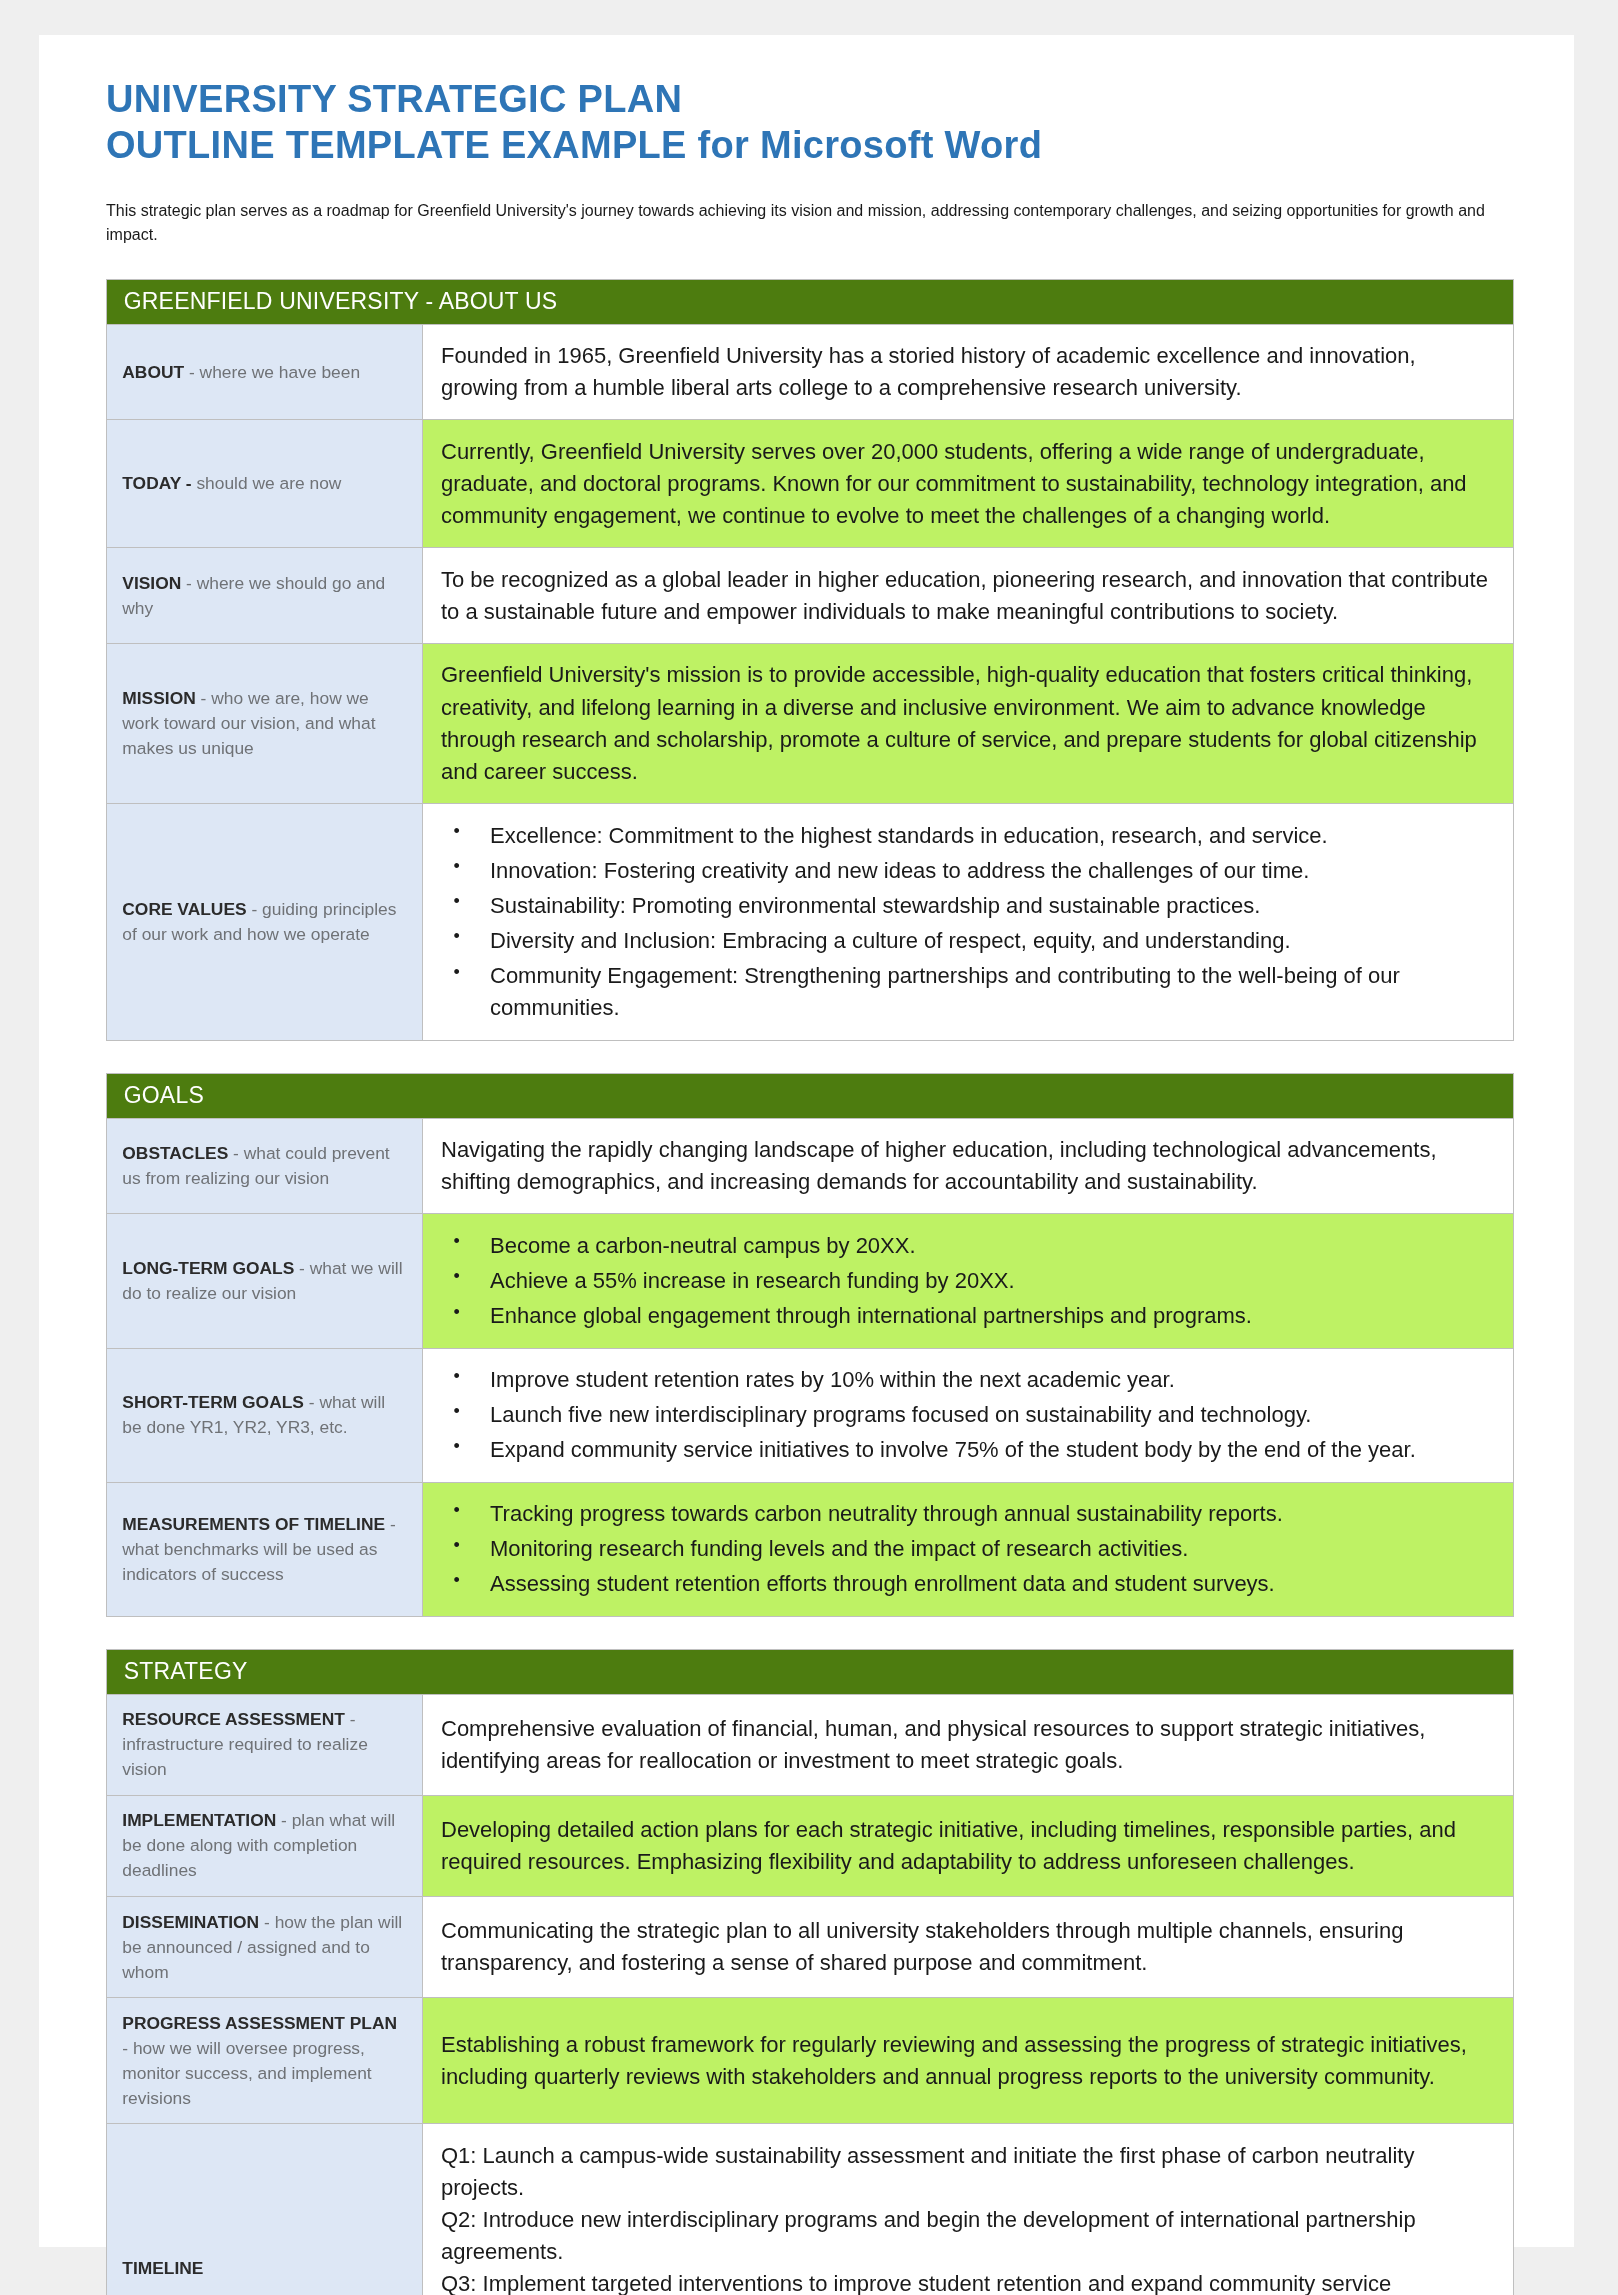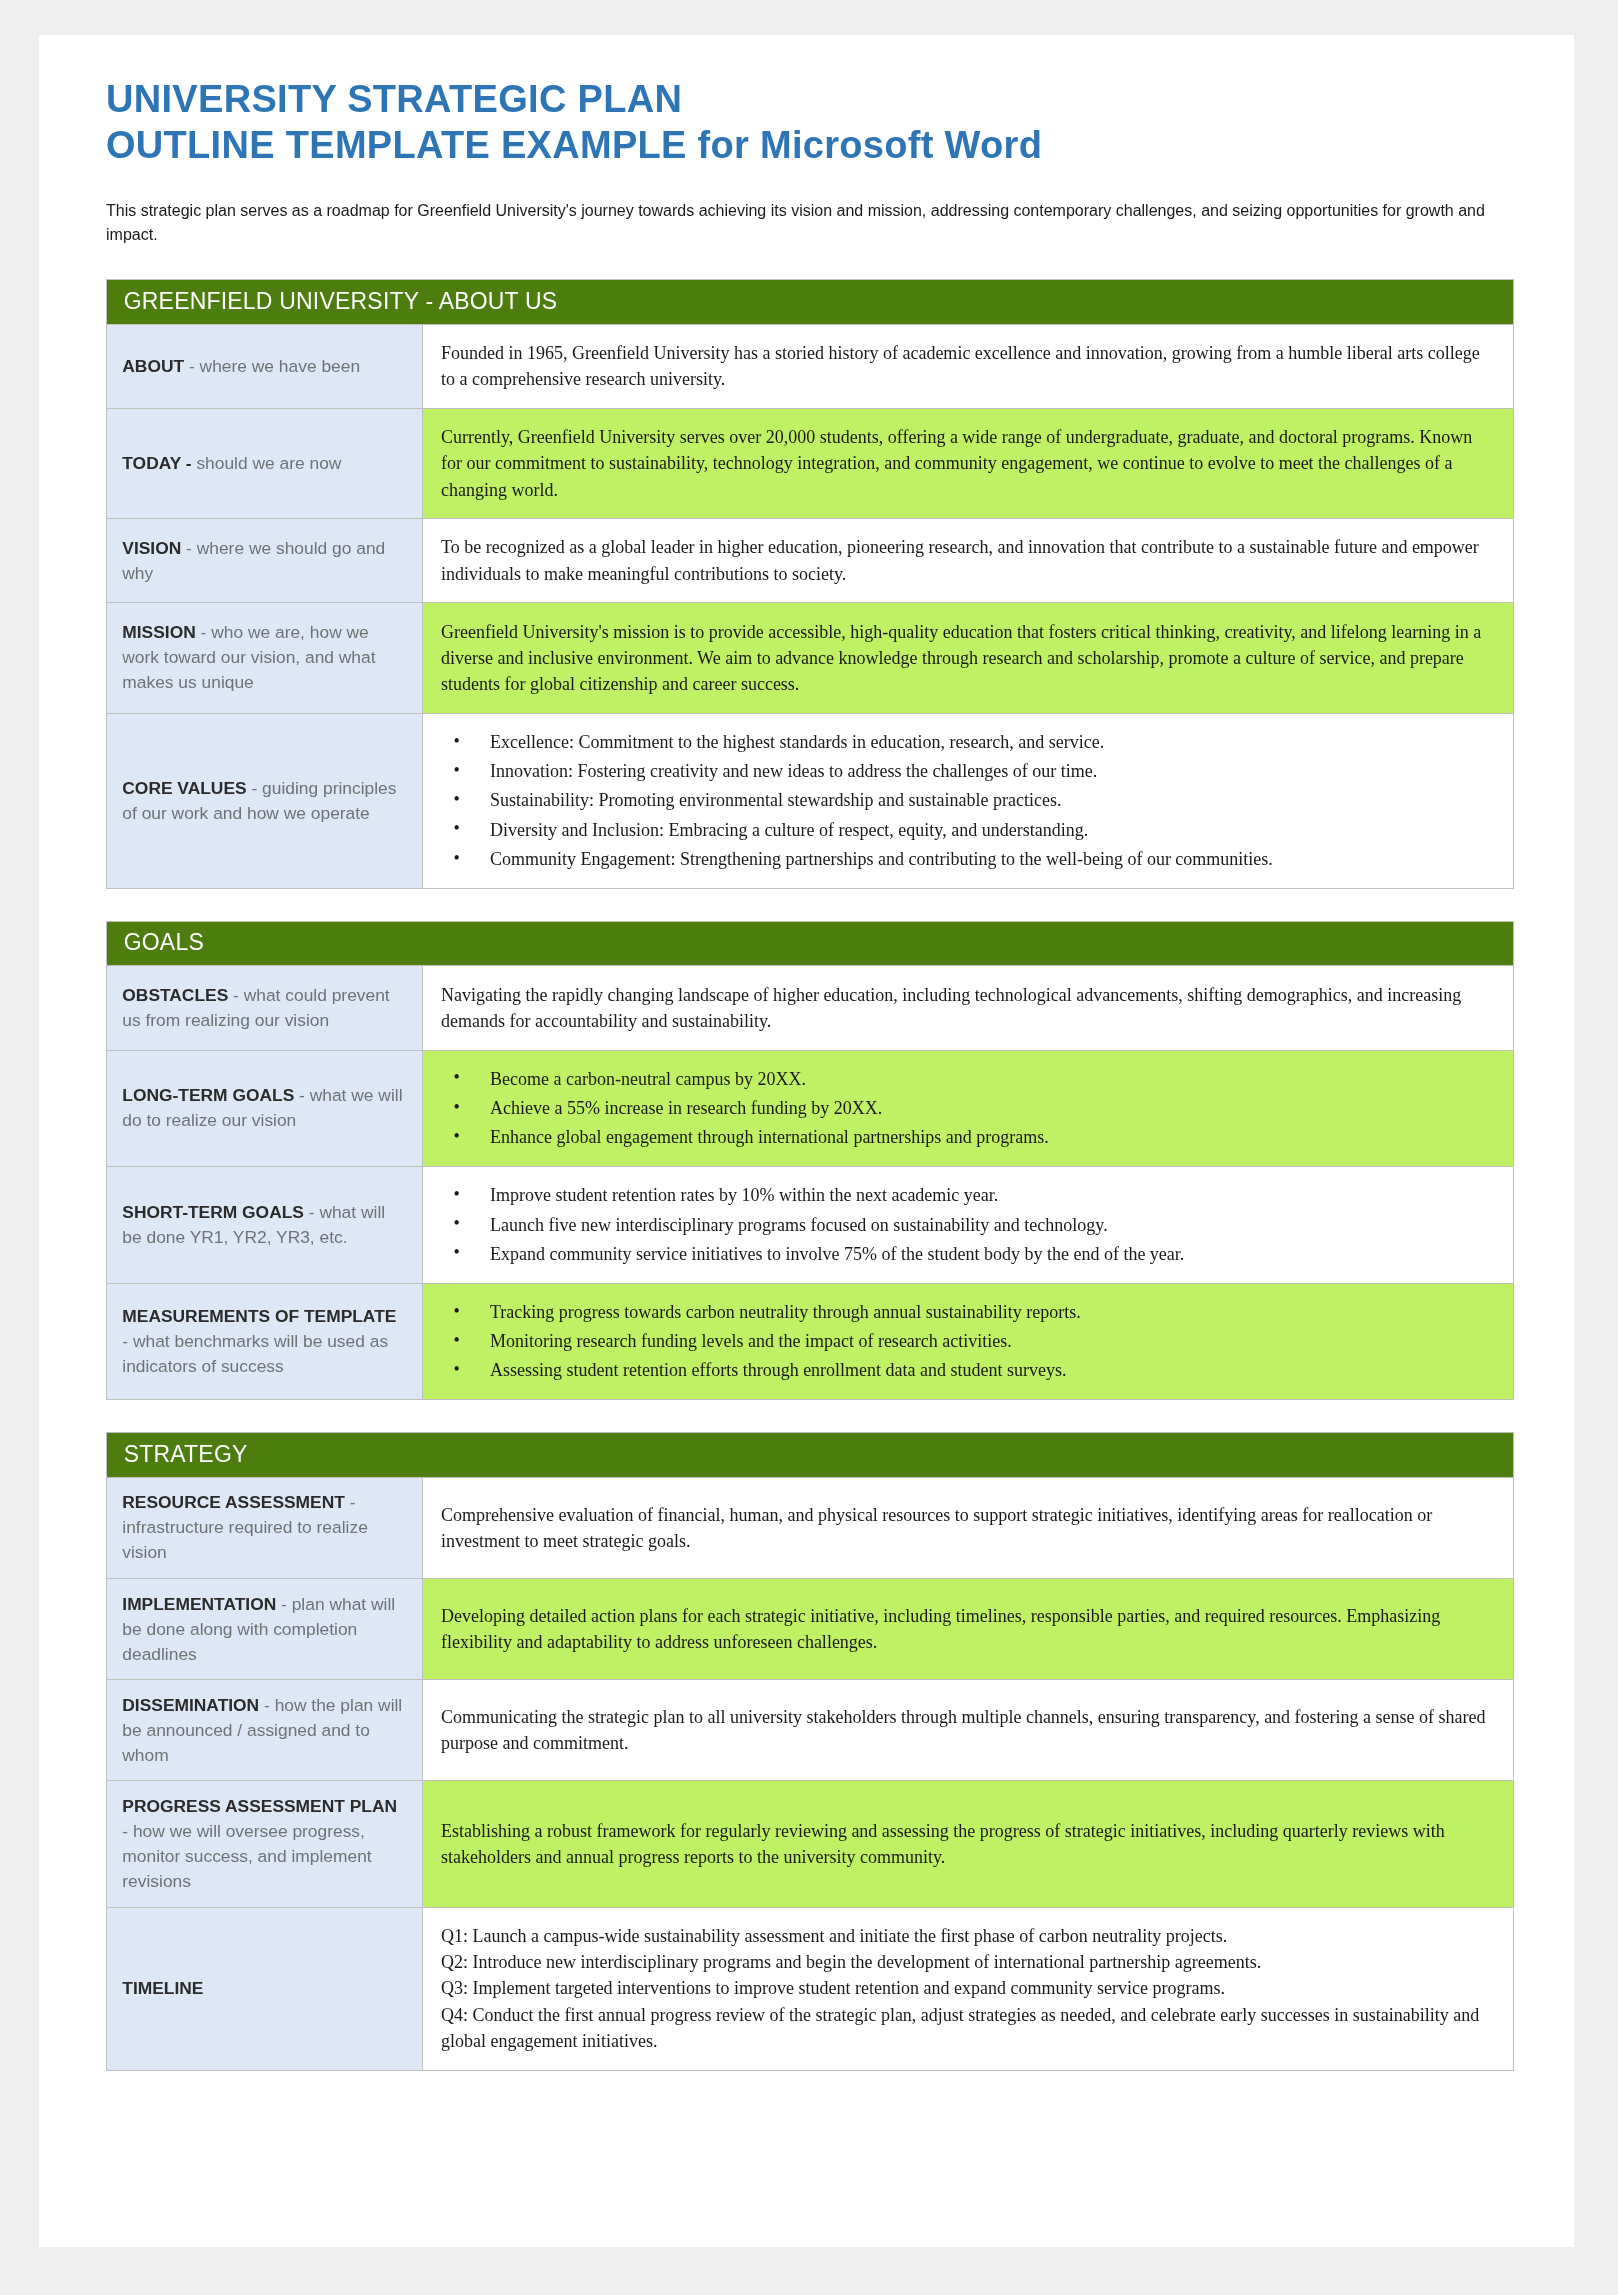--- a/index.html
+++ b/index.html
@@ -94,24 +94,23 @@
     color: #6f7276;
   }
   td.label-cell .lbl-strong {
     font-weight: bold;
     color: #2b2b2b;
   }
 
   td.content-cell {
     background: #ffffff;
     padding: 15.3px 18px 15.3px 18px;
-    font-size: 18px;
+    font-size: 22px;
     line-height: 1.46;
     color: #1a1a1a;
-    font-family: Liberation Serif, serif;
   }
   td.content-cell.alt { background: #bef264; }
 
   td.content-cell p { margin: 0; }
 
   ul.bullets {
     margin: 0;
     padding: 0;
     list-style: none;
   }
@@ -214,21 +213,21 @@
                 <td class="label-cell"><span class="lbl-strong">SHORT-TERM GOALS</span><span> - what will be done YR1, YR2, YR3, etc.</span></td>
                 <td class="content-cell">
                   <ul class="bullets">
                     <li>Improve student retention rates by 10% within the next academic year.</li>
                     <li>Launch five new interdisciplinary programs focused on sustainability and technology.</li>
                     <li>Expand community service initiatives to involve 75% of the student body by the end of the year.</li>
                   </ul>
                 </td>
               </tr>
               <tr>
-                <td class="label-cell"><span class="lbl-strong">MEASUREMENTS OF TEMPLATE</span><span> - what benchmarks will be used as indicators of success</span></td>
+                <td class="label-cell"><span class="lbl-strong">MEASUREMENTS OF TIMELINE</span><span> - what benchmarks will be used as indicators of success</span></td>
                 <td class="content-cell alt">
                   <ul class="bullets">
                     <li>Tracking progress towards carbon neutrality through annual sustainability reports.</li>
                     <li>Monitoring research funding levels and the impact of research activities.</li>
                     <li>Assessing student retention efforts through enrollment data and student surveys.</li>
                   </ul>
                 </td>
               </tr>
             </tbody>
           </table>

